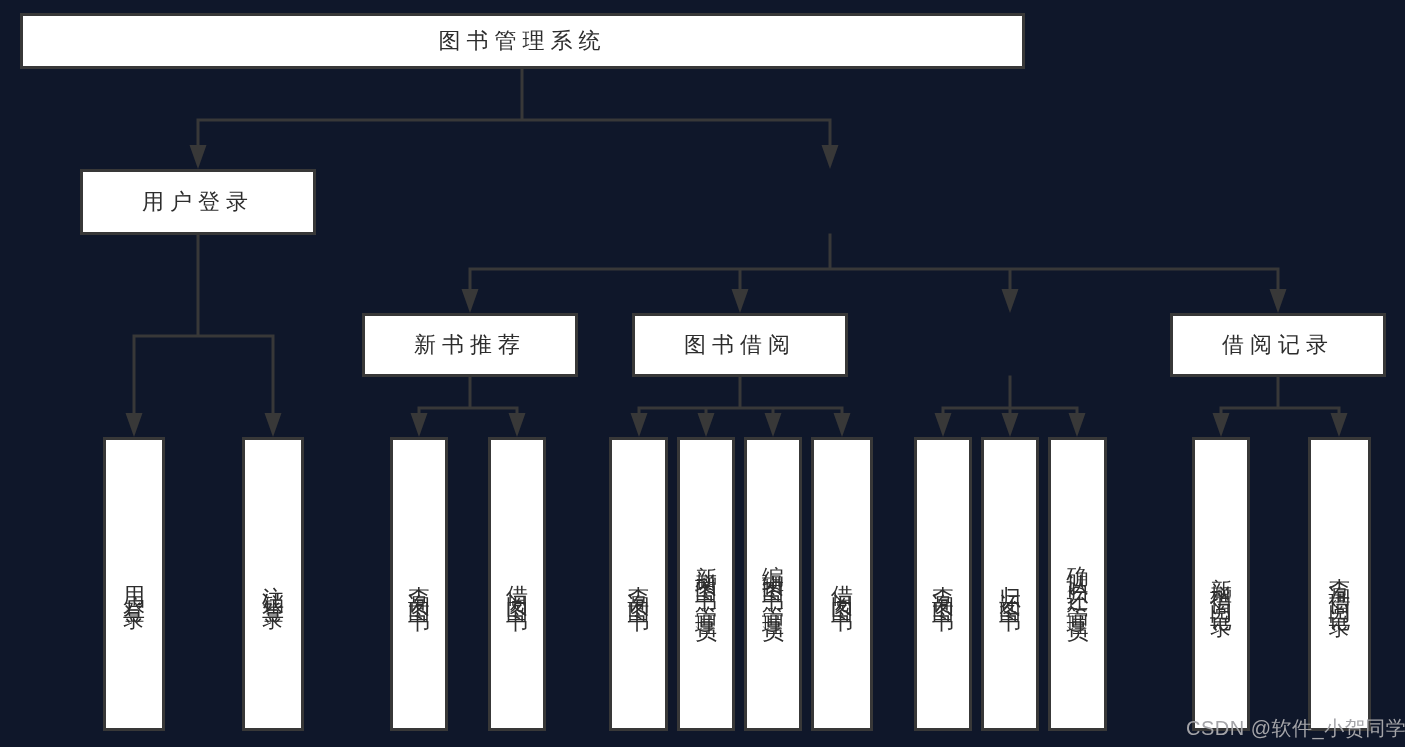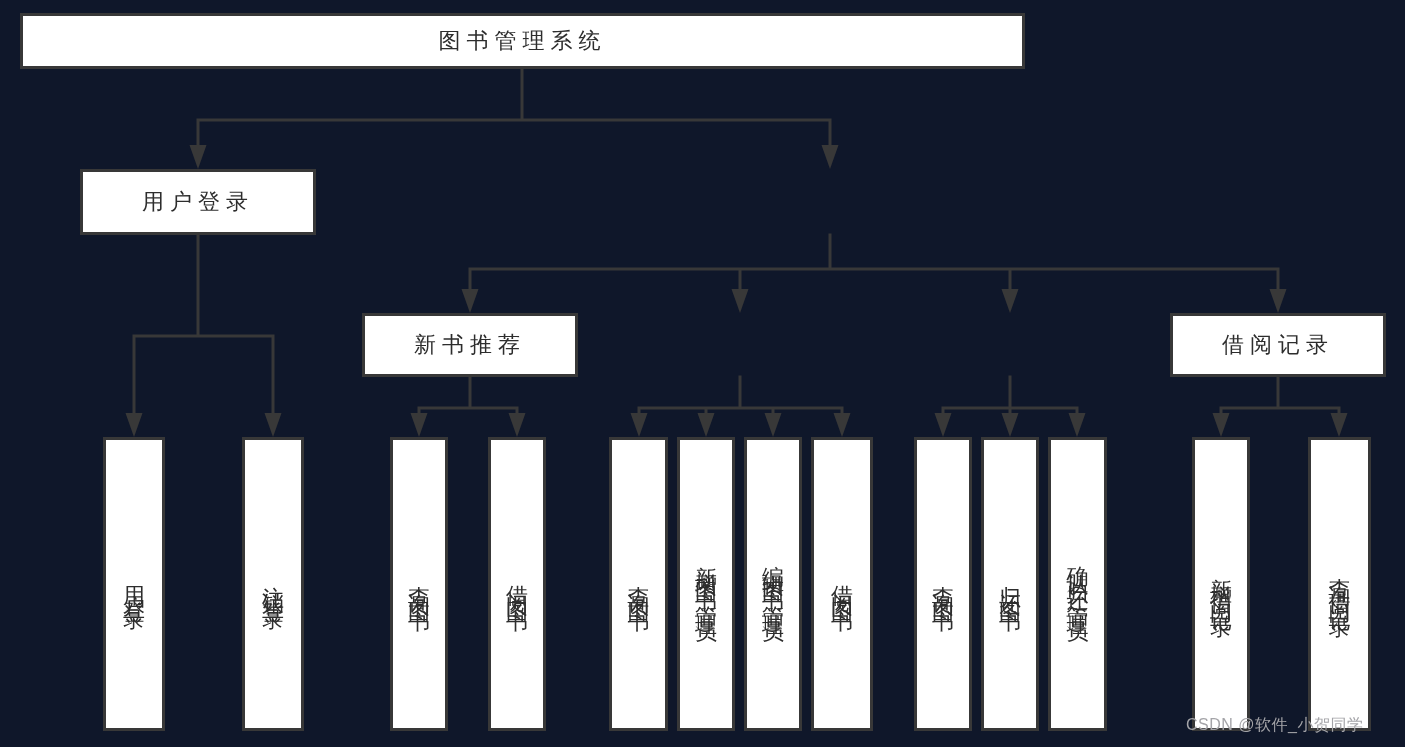--- a/index.html
+++ b/index.html
@@ -29,21 +29,21 @@
   .leaf{
     writing-mode:vertical-rl;
     text-orientation:mixed;
     letter-spacing:8px;
     font-size:22px;
     white-space:normal;
   }
   .watermark{
     position:absolute;
     left:1186px;top:715px;
-    font-size:16px;
+    font-size:20px;
     letter-spacing:0.5px;
     color:#a4a4a8;
     z-index:3;
     white-space:nowrap;
   }
 </style>
 </head>
 <body>
 
 <div class="canvas">
@@ -89,20 +89,21 @@
       <polygon points="1212.5,413 1229.5,413 1221,437"></polygon>
       <polygon points="1330.5,413 1347.5,413 1339,437"></polygon>
     </g>
   </svg>
 
   <div class="node" style="left:20px;top:13px;width:1005px;height:56px">图书管理系统</div>
 
   <div class="node" style="left:80px;top:169px;width:236px;height:66px">用户登录</div>
 
   <div class="node" style="left:362px;top:313px;width:216px;height:64px">新书推荐</div>
+  <div class="node" style="left:632px;top:313px;width:216px;height:64px">图书借阅</div>
   <div class="node" style="left:1170px;top:313px;width:216px;height:64px">借阅记录</div>
 
   <div class="node leaf" style="left:103px;top:437px;width:62px;height:294px">用户登录</div>
   <div class="node leaf" style="left:242px;top:437px;width:62px;height:294px">注销登录</div>
 
   <div class="node leaf" style="left:390px;top:437px;width:58px;height:294px">查询图书</div>
   <div class="node leaf" style="left:488px;top:437px;width:58px;height:294px">借阅图书</div>
 
   <div class="node leaf" style="left:609px;top:437px;width:59px;height:294px">查询图书</div>
   <div class="node leaf" style="left:677px;top:437px;width:58px;height:294px">新增图书（管理员）</div>

